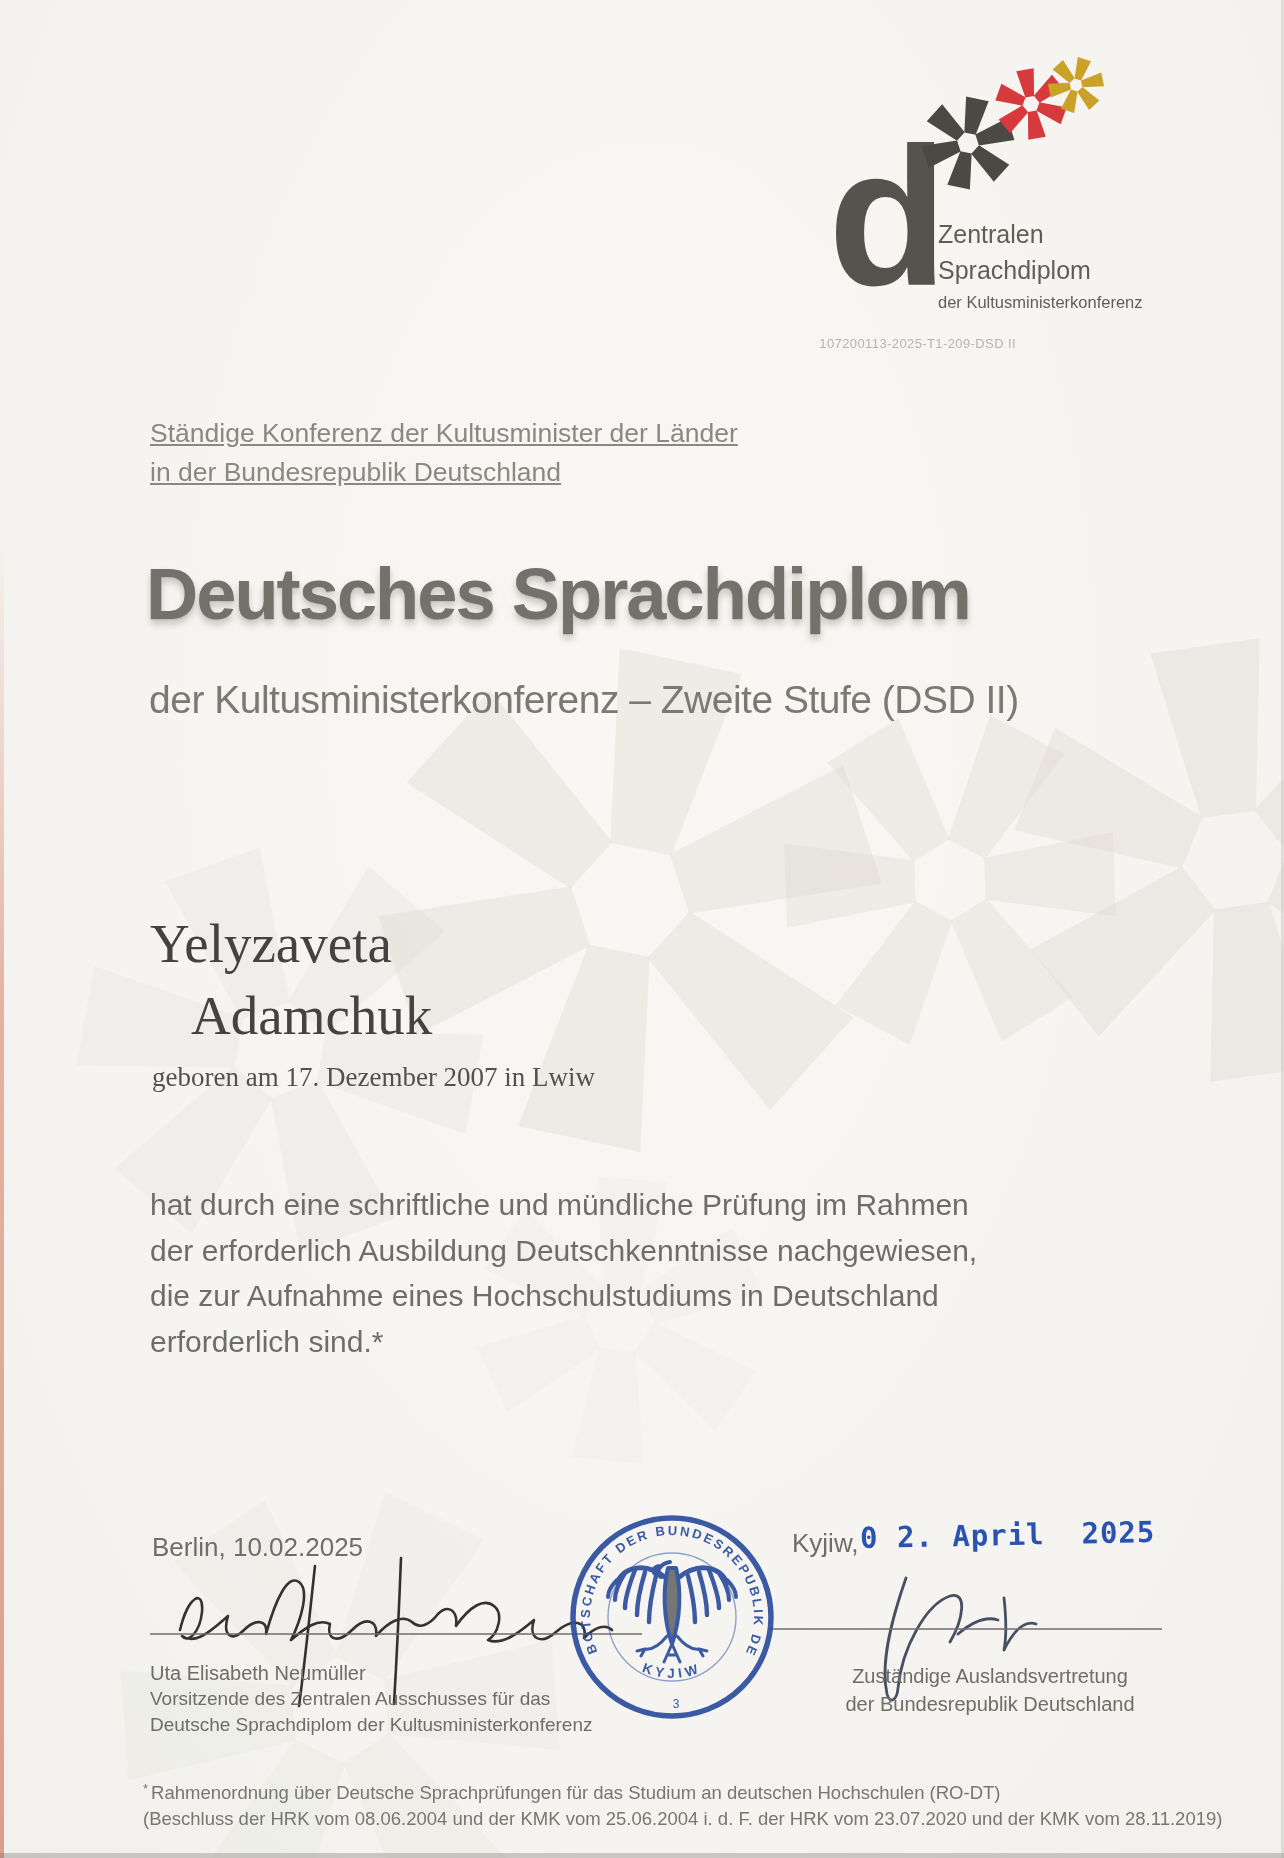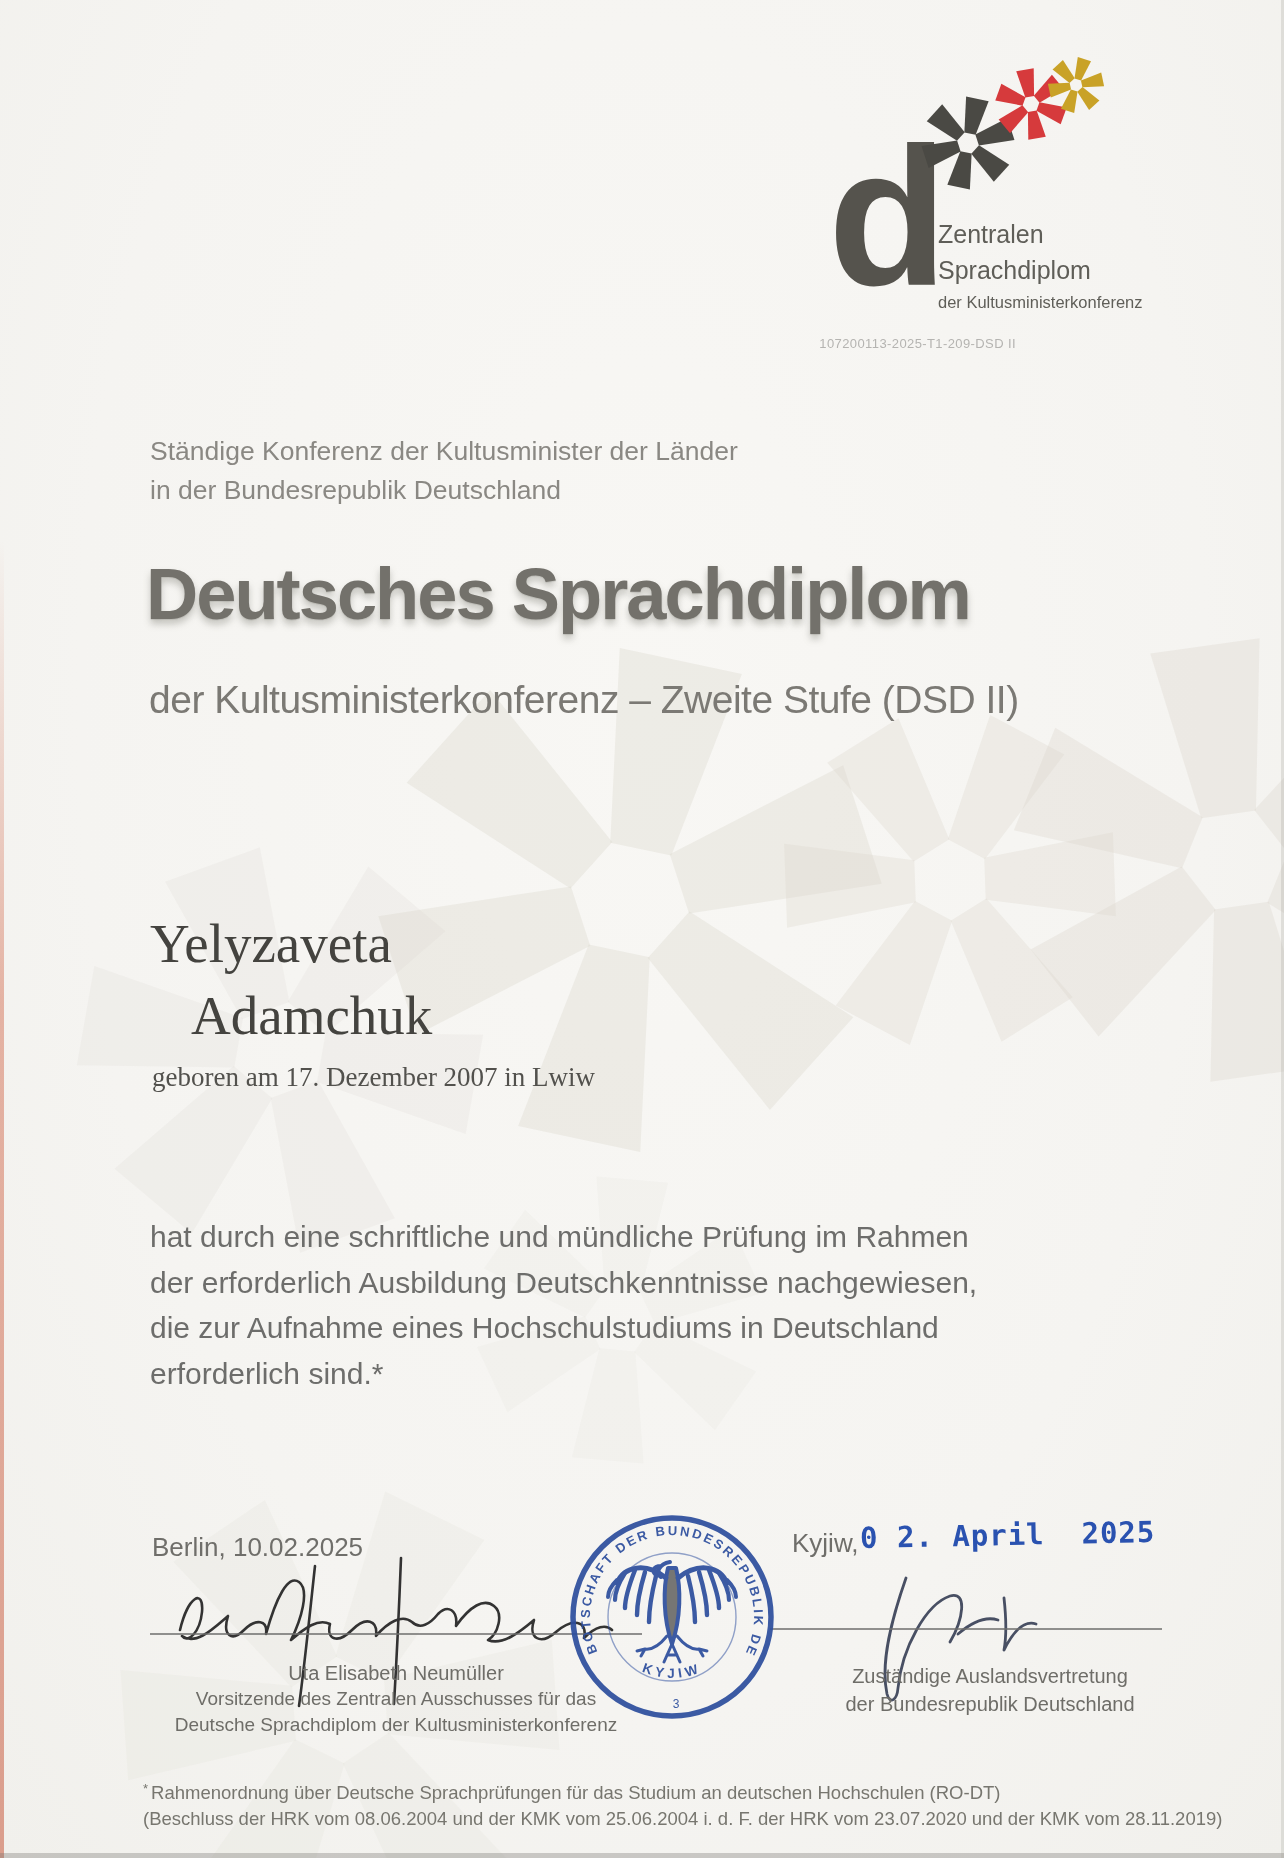--- a/index.html
+++ b/index.html
@@ -23,21 +23,21 @@
   }
   .logo-text{left:938px;top:216px;color:#5f5e58;}
   .logo-text .big{font-size:25px;line-height:36px;font-weight:500;}
   .logo-text .small{font-size:16.5px;line-height:22px;margin-top:3px;font-weight:500;}
   .cert-number{
     left:716px;top:336px;width:300px;
     text-align:right;font-size:13px;color:#b5b4b1;letter-spacing:0.4px;
   }
 
   
-  .header-block{left:150px;top:432px;font-size:26.5px;line-height:39px;color:#8a8883;}
+  .header-block{left:150px;top:414px;font-size:26.5px;line-height:39px;color:#8a8883;text-decoration:underline;}
 
   
   .main-title{
     left:146px;top:552px;
     font-size:73px;font-weight:bold;color:#73716b;
     letter-spacing:-2px;
     text-shadow:0 5px 7px rgba(125,123,115,0.42), 0 1px 1px rgba(125,123,115,0.25);
     transform:scaleX(0.99);transform-origin:left;
     white-space:nowrap;
   }
@@ -46,37 +46,37 @@
     font-size:39px;color:#7b7974;letter-spacing:-0.5px;white-space:nowrap;
   }
 
   
   .name-line{left:150px;font-family:"Liberation Serif", serif;color:#44433f;font-size:55px;line-height:64px;}
   .name1{top:912px;}
   .name2{top:984px;margin-left:41px;}
   .birth-line{left:152px;top:1062px;font-family:"Liberation Serif", serif;font-size:27px;color:#52514d;}
 
   
-  .body-block{left:150px;top:1182px;font-size:30px;line-height:45.5px;color:#6d6d6b;margin-top:32px;}
+  .body-block{left:150px;top:1182px;font-size:30px;line-height:45.5px;color:#6d6d6b;}
 
   
   .place-left{left:152px;top:1532px;font-size:26px;color:#6f6e6a;}
   .place-right{left:792px;top:1528px;font-size:26px;color:#6f6e6a;}
   .date-stamp{
     left:860px;top:1518px;
     font-family:"DejaVu Sans Mono", monospace;
     font-size:29px;font-weight:bold;color:#2a52b0;
     letter-spacing:1px;white-space:pre;
     transform:rotate(-1.2deg);
   }
   .sig-line{height:2px;background:rgba(110,110,108,0.75);}
   .sig-line-left{left:150px;top:1633px;width:492px;}
   .sig-line-right{left:770px;top:1628px;width:392px;}
   .sig-block-left{
-    left:150px;top:1660px;width:492px;text-align:center;
+    left:150px;top:1660px;width:492px;
     font-size:19px;line-height:26px;color:#6e6d68;
   }
   .sig-block-left .nm{font-size:20px;}
   .sig-block-right{
     left:820px;top:1662px;width:340px;text-align:center;
     font-size:20px;line-height:28px;color:#6e6d68;
   }
 
   
   .footnote{left:143px;top:1776px;font-size:18.5px;line-height:26px;color:#77766f;}

